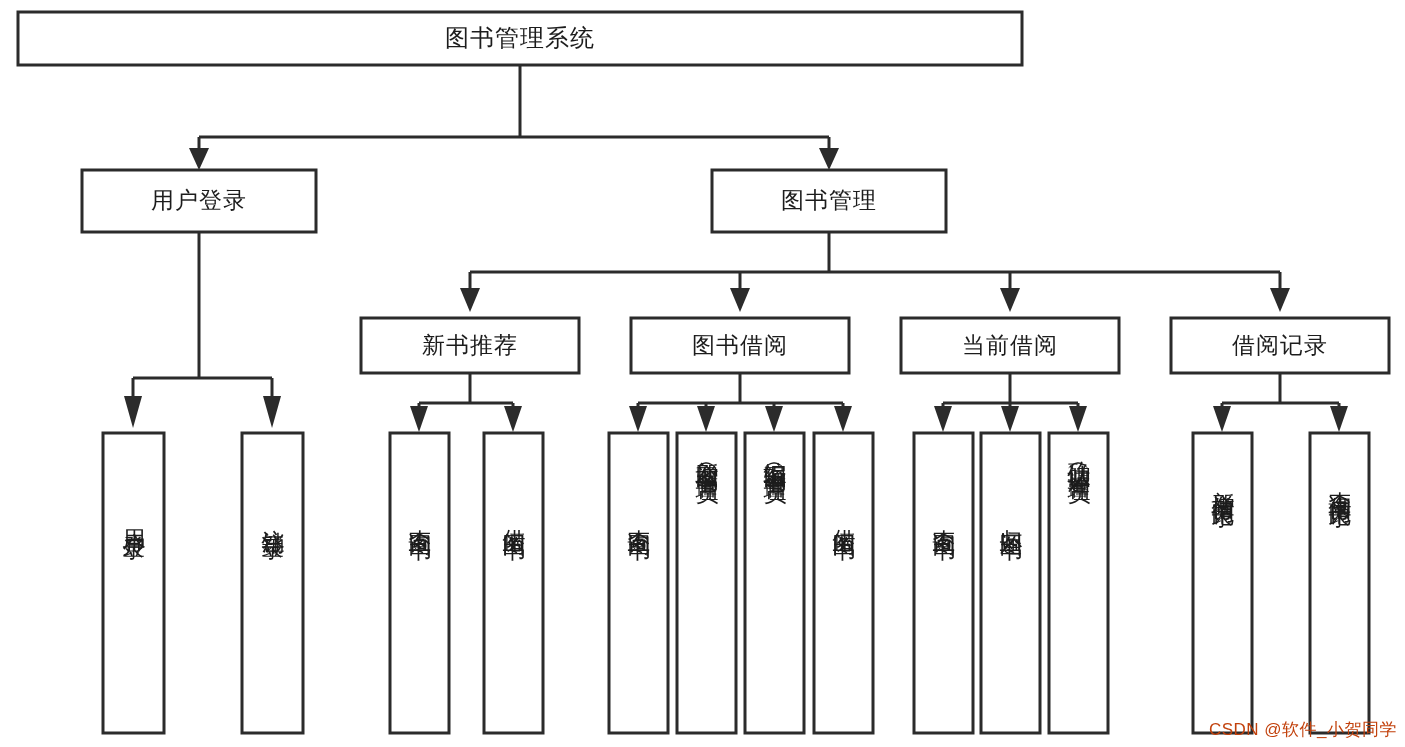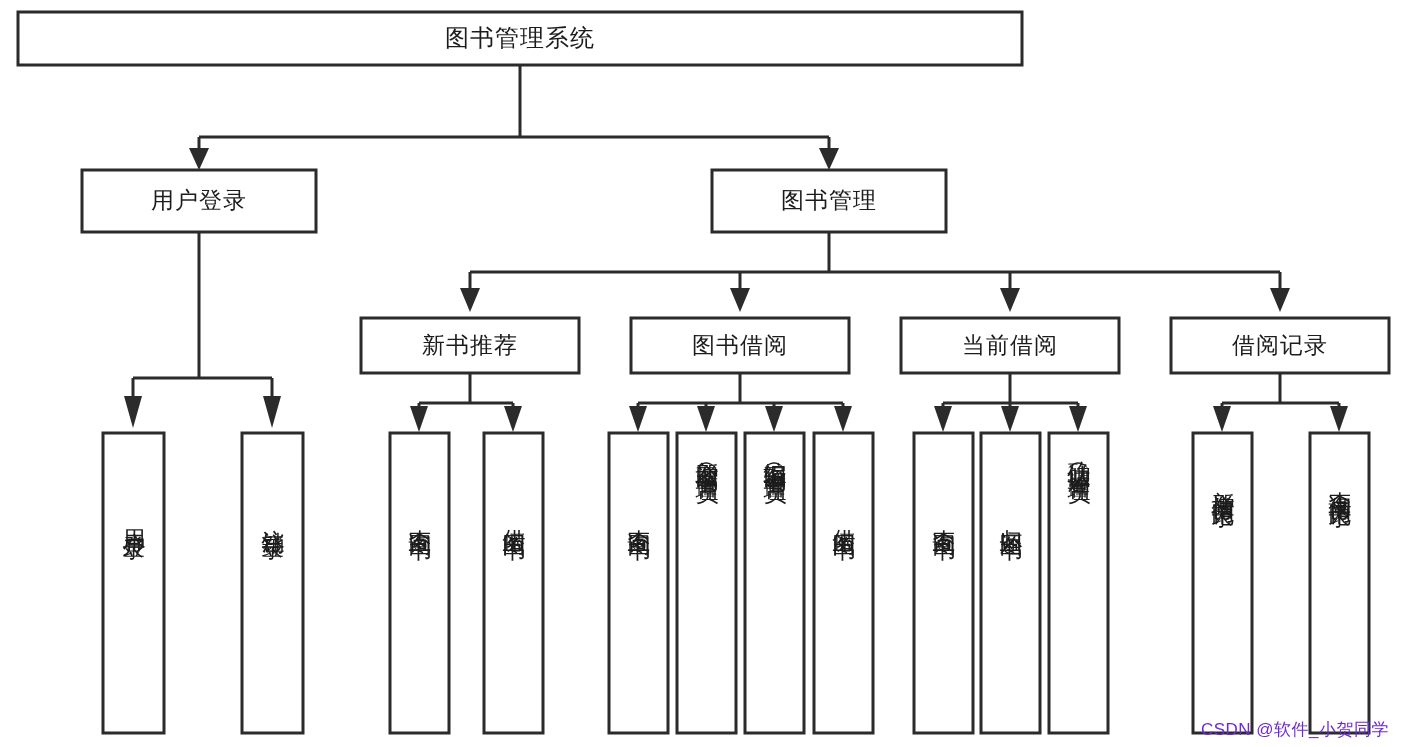--- a/index.html
+++ b/index.html
@@ -75,25 +75,25 @@
     font-family: "Liberation Sans", "DejaVu Sans", sans-serif;
     font-size: 23px;
     line-height: 1.12;
     color: #1c1c1c;
     letter-spacing: 3px;
     white-space: nowrap;
     text-align: center;
   }
   .watermark {
     position: absolute;
-    right: 16px;
+    right: 8px;
     bottom: 6px;
     font-family: "Liberation Sans", "DejaVu Sans", sans-serif;
     font-size: 17px;
-    color: #6d28d9;
+    color: #c2410c;
     letter-spacing: 0.5px;
     user-select: none;
   }
 </style>
 </head>
 <body>
 
 <div id="diagram-root">
 
   <svg class="diagram-canvas" viewBox="0 0 1405 747" xmlns="http://www.w3.org/2000/svg">

